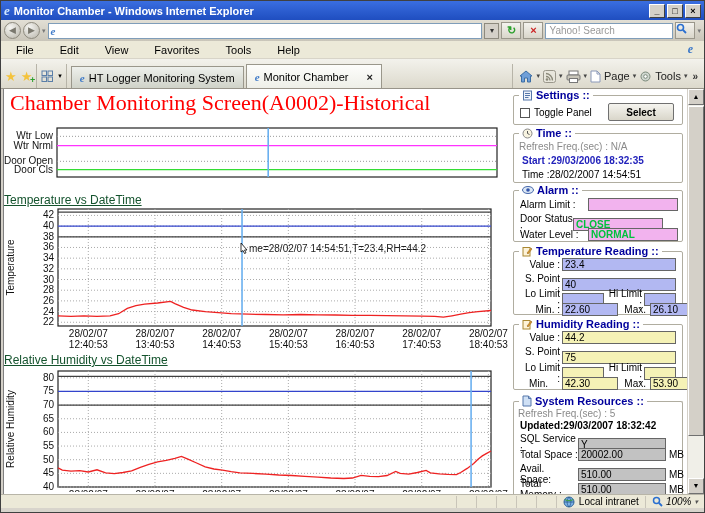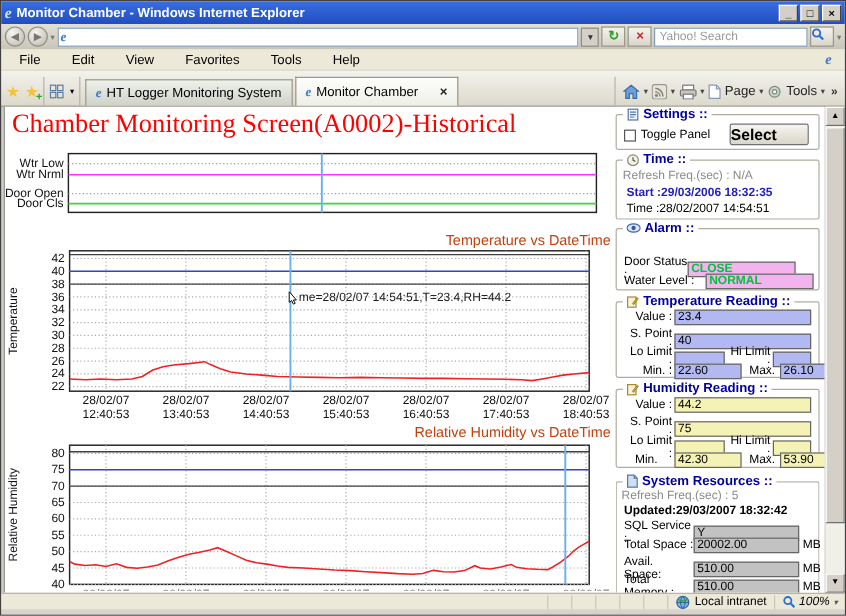--- a/index.html
+++ b/index.html
@@ -41,35 +41,35 @@
   .tbright { display:flex; align-items:center; height:24px; gap:3px; padding:0 6px; border-left:1px solid #b7b4a8; }
   .tbright .lbl { font-size:11px; color:#222; }
   .tbright .dd { font-size:7px; color:#444; }
   .chev { font-size:10px; color:#333; font-weight:bold; margin-left:2px; }
 
   
   .content { position:absolute; left:2px; top:88px; width:684px; height:405px; background:#fff; overflow:hidden; border-left:1px solid #808080; }
   .pagetitle { position:absolute; left:6px; top:1px; font-family:"Liberation Serif",serif; font-size:22px; color:#f00; white-space:nowrap; }
 
   .chartbox { position:absolute; left:0; }
-  .charttitle { text-align:right; font-size:12px; color:#c2410c; height:14px; line-height:14px; }
+  .charttitle { text-align:left; font-size:12px; color:#14532d; height:14px; line-height:14px;text-decoration:underline; }
   .tooltip { position:absolute; font-size:10px; color:#222; white-space:nowrap; display:flex; align-items:flex-start; gap:1px; }
 
   
   .rpanel { position:absolute; left:507px; top:0; width:176px; height:405px; background:#fff; }
   .fset { position:absolute; left:2px; width:170px; border:1px solid #b0ada0; border-radius:2px; background:#fff; }
   .legend { position:absolute; top:-7px; left:5px; background:#fff; padding:0 3px; color:#00009c; font-weight:bold; font-size:11px; display:flex; align-items:center; gap:3px; white-space:nowrap; }
   .prow { display:flex; align-items:center; font-size:10px; }
   .pbox { border:1px solid #666; height:13px; font-size:10px; padding:0 2px; line-height:12px; }
   .pink { background:#f2b3ee; color:#00c23c; font-weight:bold; }
   .peri { background:#b2b8f2; color:#000; }
   .yel  { background:#f5f2b6; color:#000; }
   .gry  { background:#c2c2c2; color:#000; }
   .gtext { color:#8a8a8a; font-size:10px; }
-  .btn { background:linear-gradient(#f5f4ef,#d9d6ca); border:1px solid #707070; border-radius:2px; font-size:13px; font-weight:bold; }
+  .btn { background:linear-gradient(#f5f4ef,#d9d6ca); border:1px solid #707070; border-radius:2px; font-size:10px; font-weight:bold; text-align:center; }
 
   
   .vscroll { position:absolute; left:687px; top:88px; width:16px; height:405px; background:#f0efe8; }
   .sbtn { position:absolute; left:0; width:16px; height:16px; background:#d4d0c8; border:1px solid; border-color:#fff #707070 #707070 #fff; font-size:7px; text-align:center; line-height:14px; color:#000; }
   .sthumb { position:absolute; left:0; width:16px; background:#d4d0c8; border:1px solid; border-color:#fff #707070 #707070 #fff; }
 
   
   .statusbar { position:absolute; left:0; top:493px; right:0; height:14px; background:#ece9d8; display:flex; align-items:center; font-size:10px; border-top:1px solid #b8b5a8; }
   .spane { height:12px; border-left:1px solid #c9c5b9; }
   .szone { display:flex; align-items:center; gap:4px; padding:0 6px; border-left:1px solid #c9c5b9; height:12px; }
@@ -354,20 +354,24 @@
       </div>
 
       <div class="fset" style="top:101px;height:52px;">
         <span class="legend">
           <svg width="12" height="10" viewBox="0 0 12 10">
               <ellipse cx="6" cy="5" rx="5.5" ry="3.5" fill="#dce8f5" stroke="#4466aa"></ellipse>
               <circle cx="6" cy="5" r="1.8" fill="#3355aa"></circle>
             </svg>
           <span>Alarm ::</span>
         </span>
+        <div class="prow" style="position:absolute;left:6px;top:7px;">
+          <span style="width:68px;">Alarm Limit :</span>
+          <span class="pbox pink" style="width:90px;"></span>
+        </div>
         <div class="prow" style="position:absolute;left:6px;top:22px;">
           <span style="width:53px;">Door Status :</span>
           <span class="pbox pink" style="width:90px;">CLOSE</span>
         </div>
         <div class="prow" style="position:absolute;left:6px;top:37px;">
           <span style="width:68px;">Water Level :</span>
           <span class="pbox pink" style="width:90px;">NORMAL</span>
         </div>
       </div>
 

